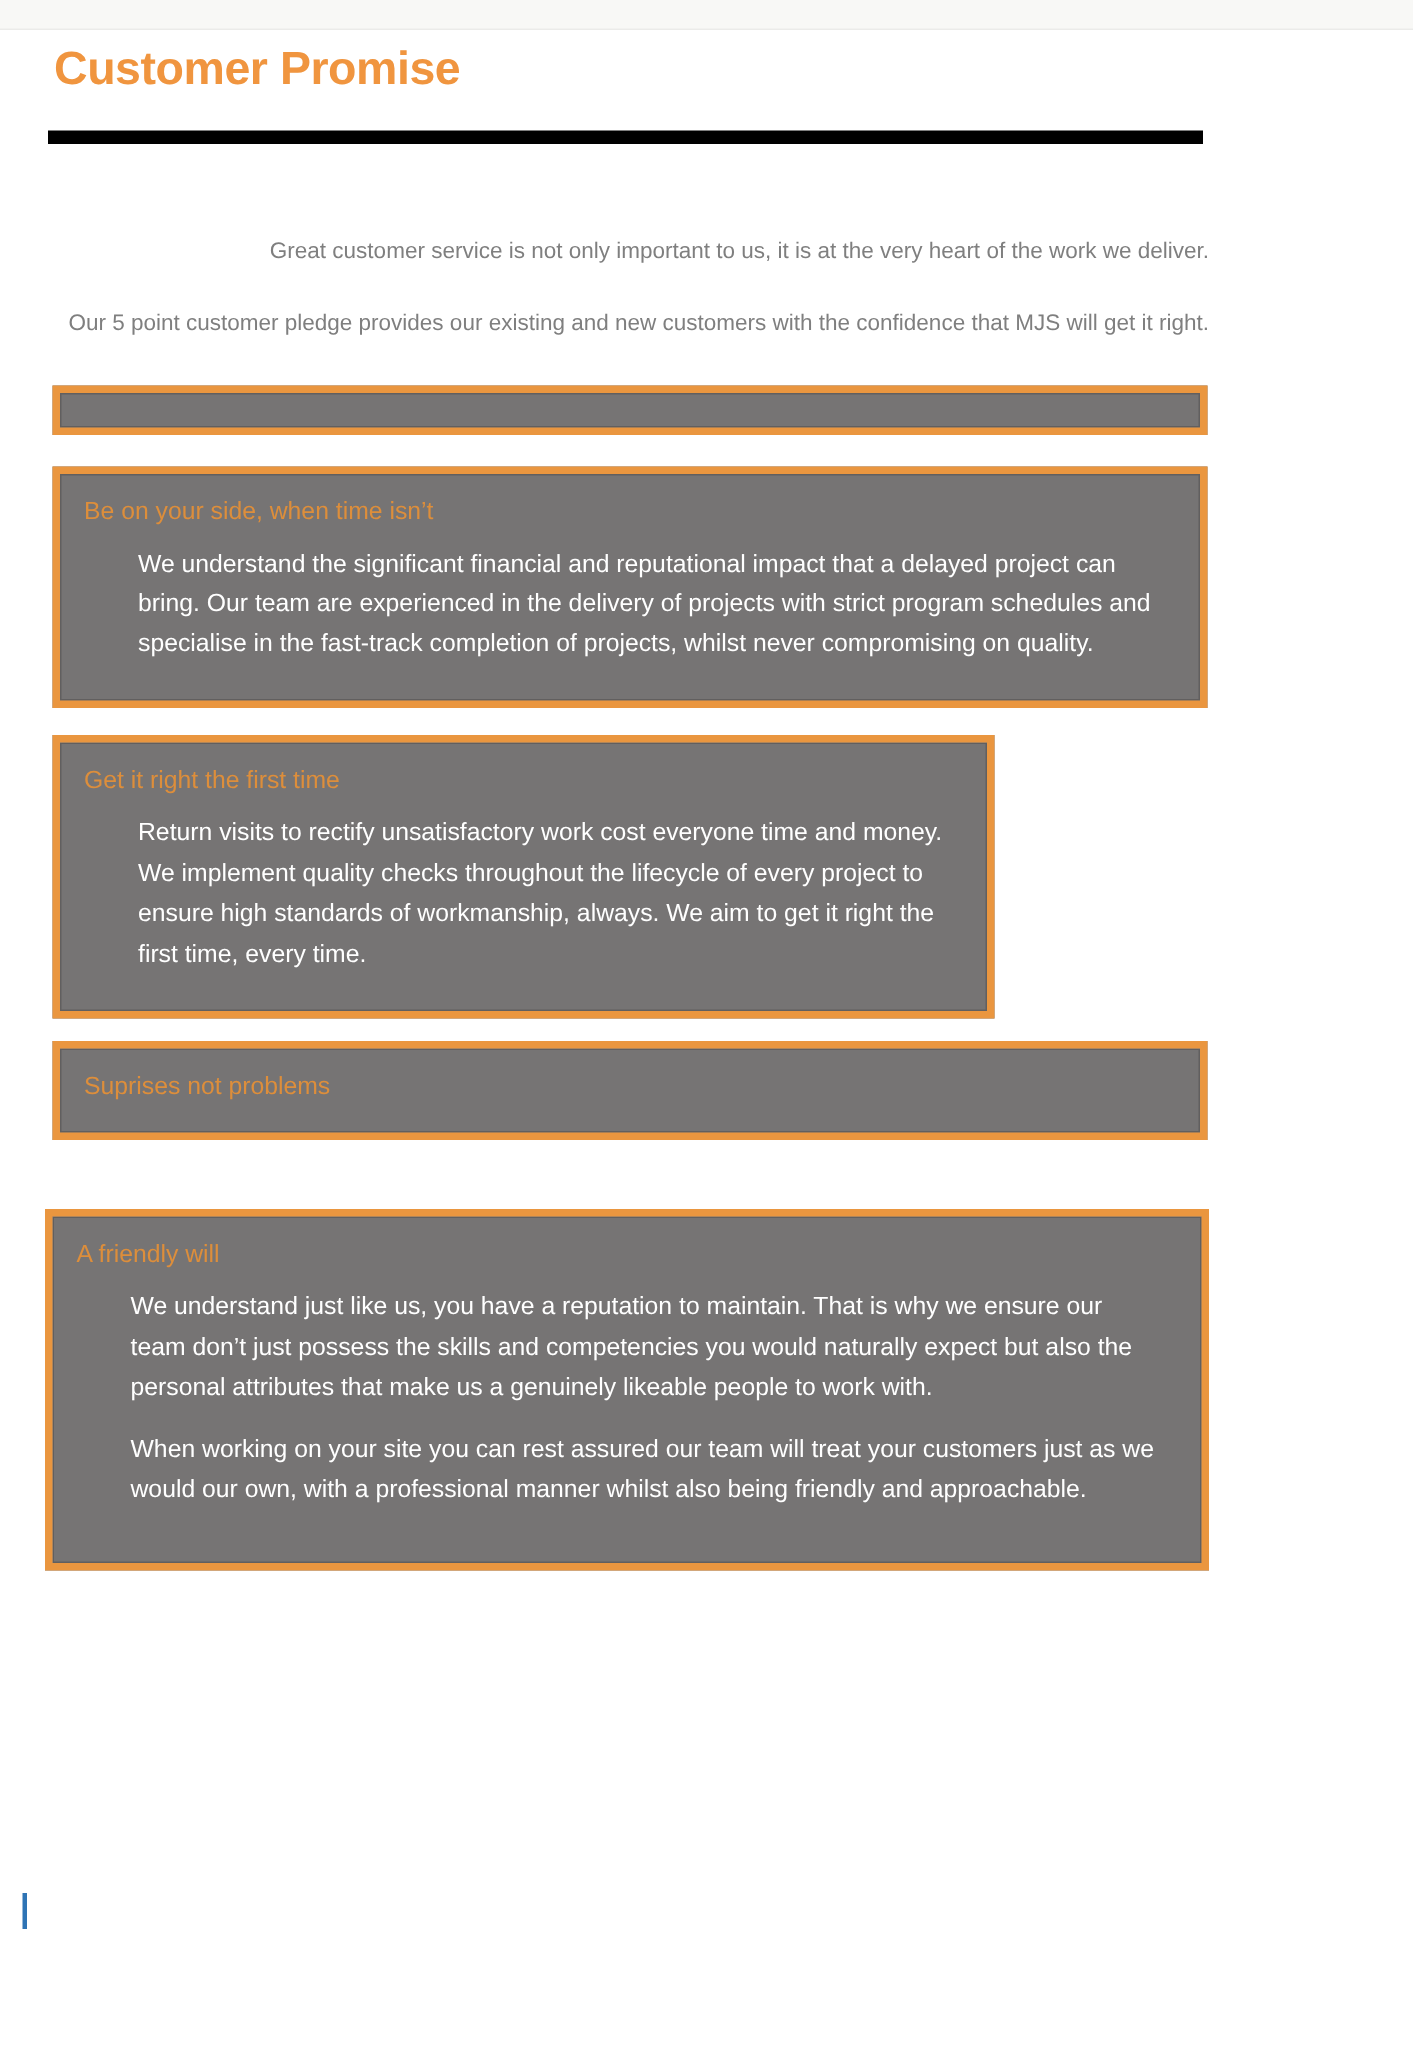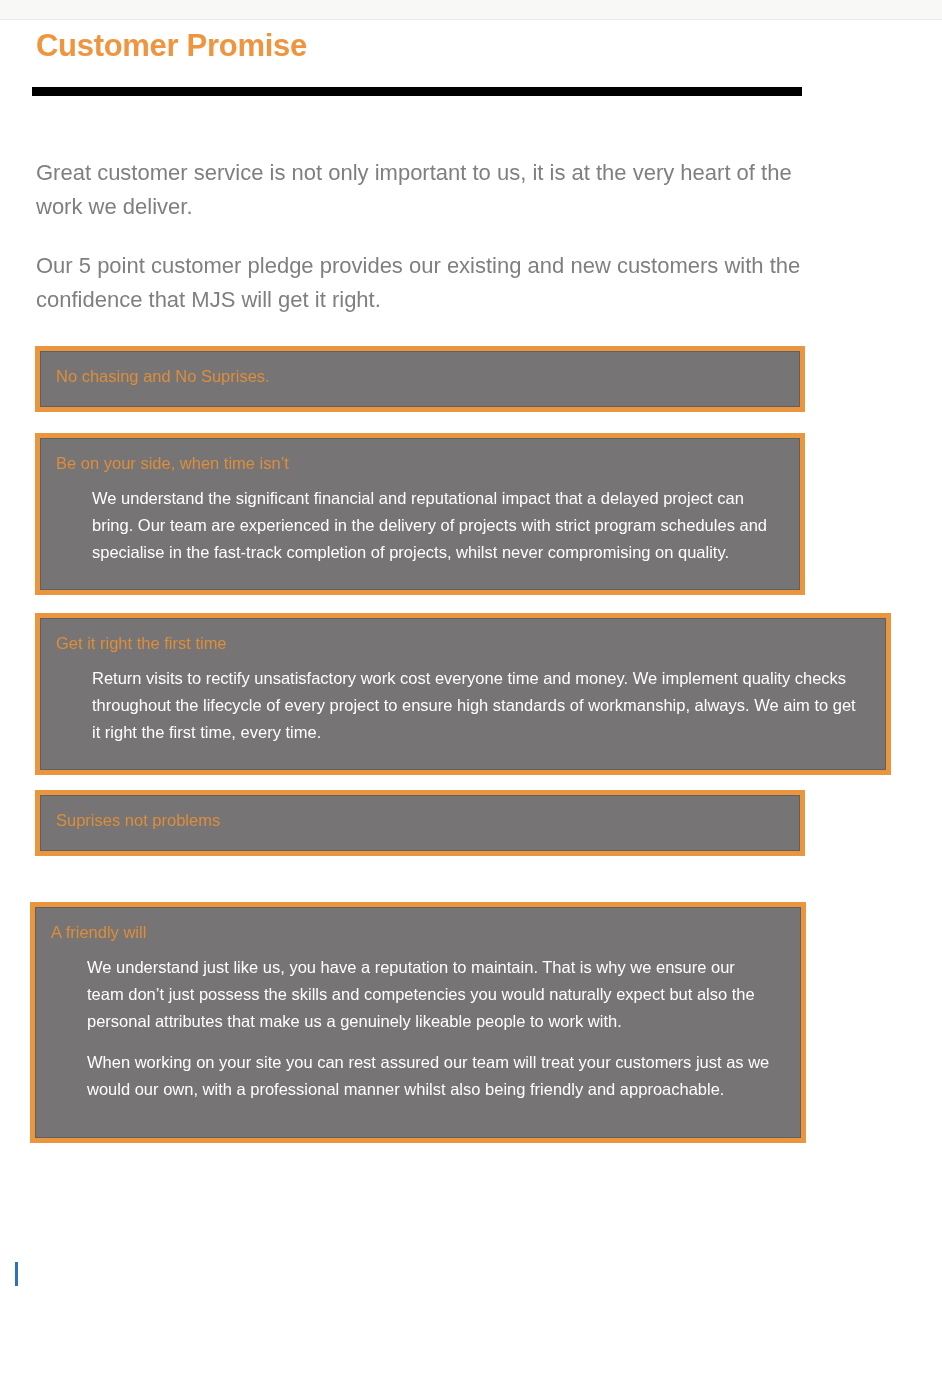--- a/index.html
+++ b/index.html
@@ -34,22 +34,23 @@
   .black-rule {
     margin: 23px 0 0 32px;
     width: 770px;
     height: 9px;
     background: #000000;
   }
   .intro {
     margin: 60px 36px 0 36px;
     width: 770px;
     color: #7f7f7f;
-    font-size: 22px;
+    font-size: 15px;
     line-height: 1.55;
+    text-align: right;
   }
   .intro p + p { margin-top: 25px; }
   .pledges { margin-top: 29px; }
   .pledge-box {
     width: 770px;
     margin-left: 35px;
     background: #767474;
     border: 5px solid #ea963f;
     box-shadow: inset 0 0 0 1px #615f5f;
     padding: 14px 22px 9px 14px;
@@ -62,21 +63,21 @@
     margin: 2px 0 12px 2px;
   }
   .pledge-box p.pledge-text {
     color: #ffffff;
     font-size: 16.5px;
     line-height: 1.63;
     margin: 0 6px 15px 38px;
   }
   .box-1 { margin-bottom: 21px; }
   .box-2 { margin-bottom: 18px; }
-  .box-3 { margin-bottom: 15px; width: 856px; }
+  .box-3 { margin-bottom: 15px; width: 628px; }
   .box-4 { margin-bottom: 46px; }
   .box-5 { margin-left: 30px; width: 776px; padding-bottom: 20px; }
   .cursor-artifact {
     position: absolute;
     left: 15px; top: 1262px;
     width: 3px; height: 24px;
     background: #2e74b5;
   }
 </style>
 </head>
@@ -91,21 +92,20 @@
     <div class="black-rule"></div>
 
     <div class="intro">
       <p>Great customer service is not only important to us, it is at the very heart of the work we deliver.</p>
       <p>Our 5 point customer pledge provides our existing and new customers with the confidence that MJS will get it right.</p>
     </div>
 
     <div class="pledges">
 
       <div class="pledge-box box-1">
-        <span class="pledge-heading">No chasing and No Suprises.</span>
       </div>
 
       <div class="pledge-box box-2">
         <span class="pledge-heading">Be on your side, when time isn’t</span>
         <p class="pledge-text">We understand the significant financial and reputational impact that a delayed project can bring.  Our team are experienced in the delivery of projects with strict program schedules and specialise in the fast-track completion of projects, whilst never compromising on quality.</p>
       </div>
 
       <div class="pledge-box box-3">
         <span class="pledge-heading">Get it right the first time</span>
         <p class="pledge-text">Return visits to rectify unsatisfactory work cost everyone time and money. We implement quality checks throughout the lifecycle of every project to ensure high standards of workmanship, always. We aim to get it right the first time, every time.</p>

